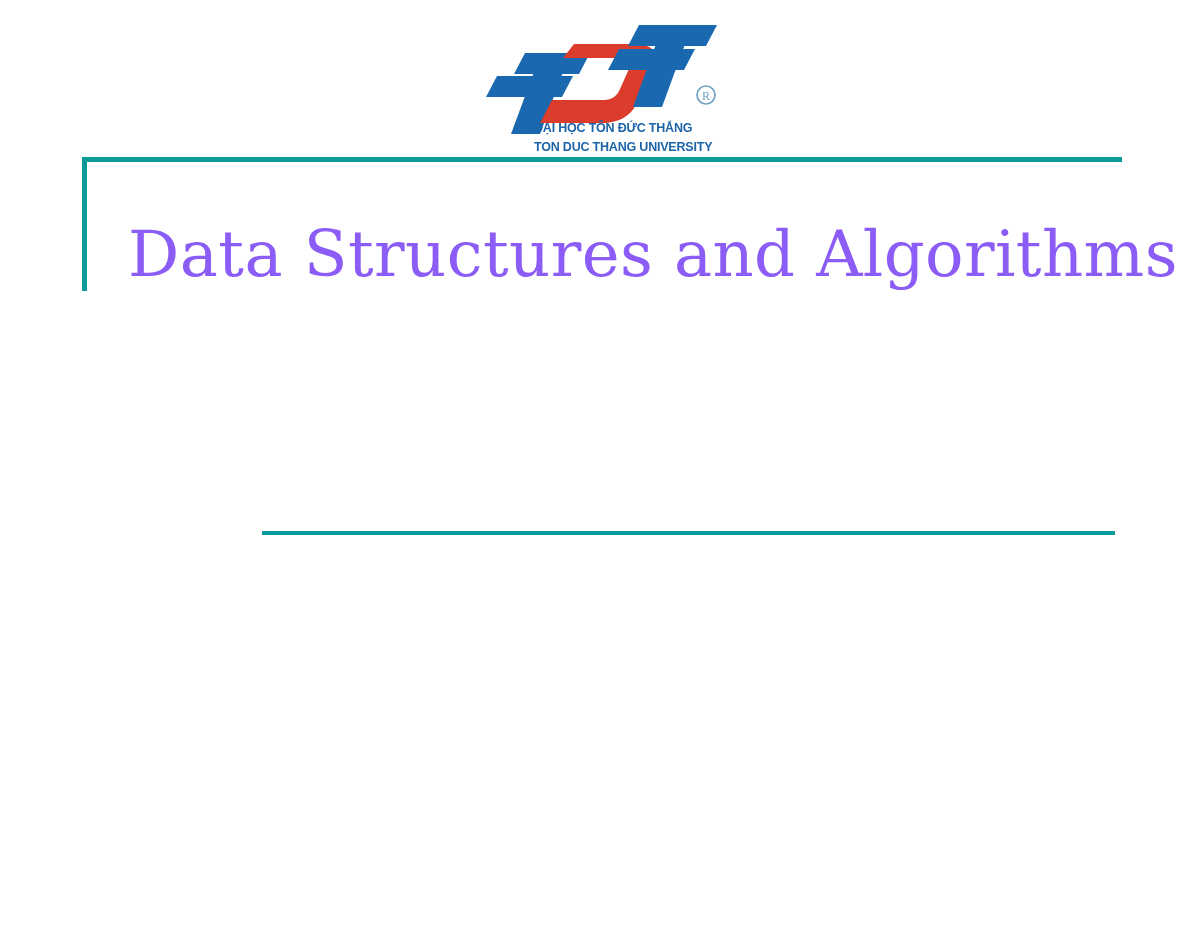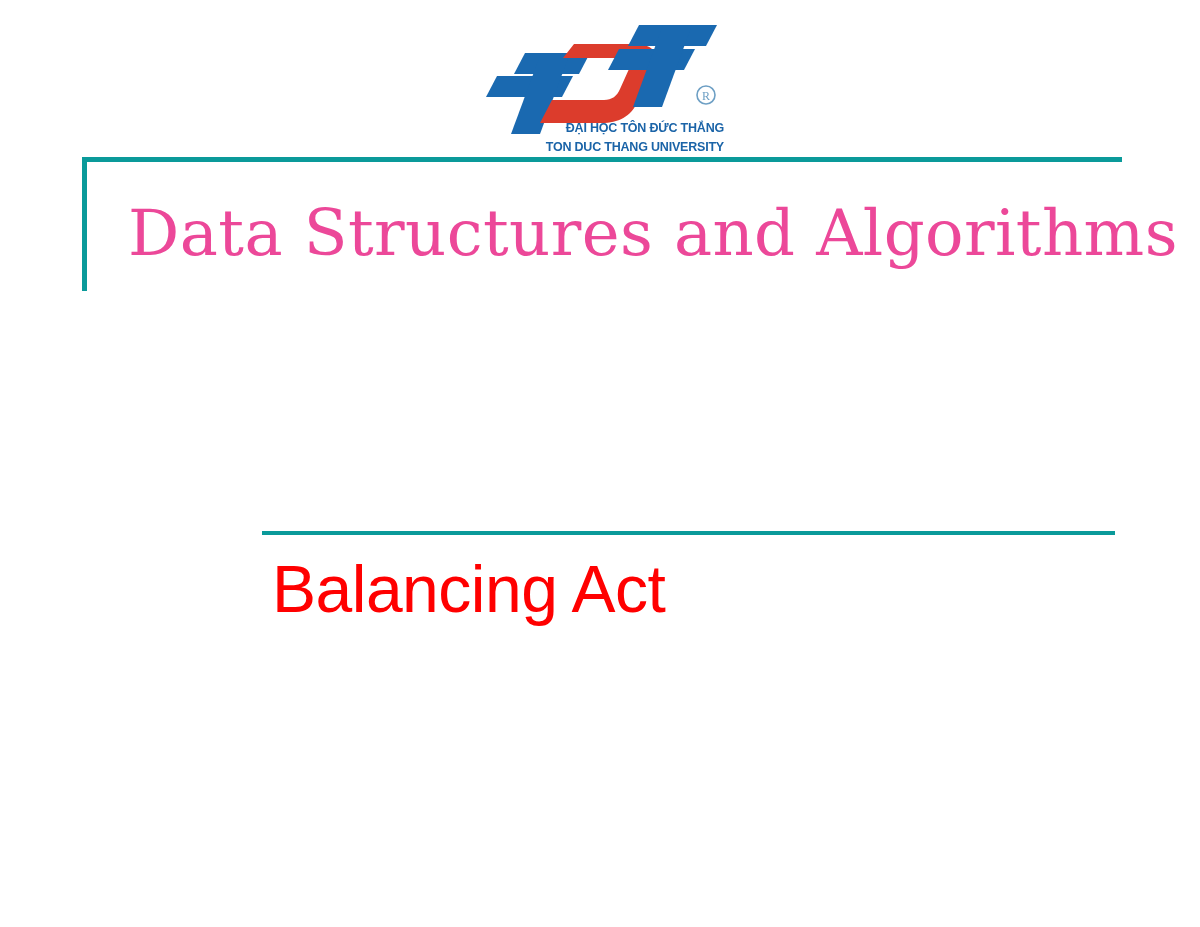--- a/index.html
+++ b/index.html
@@ -31,21 +31,21 @@
     left: 0;
     top: 0;
     width: 250px;
     height: 112px;
   }
   .logo-text {
     position: absolute;
     left: 56px;
     top: 100px;
     width: 190px;
-    text-align: right;
+    text-align: left;
     line-height: 1.02;
     color: #1b64a8;
   }
   .logo-text .l1 {
     display: block;
     font-size: 12.5px;
     font-weight: bold;
     letter-spacing: -0.2px;
     white-space: nowrap;
   }
@@ -81,26 +81,26 @@
     top: 531px;
     width: 853px;
     height: 4px;
     background: #0a9a9a;
   }
 
   
   .title {
     position: absolute;
     left: 128px;
-    top: 196px;
+    top: 217px;
     width: 1000px;
     font-family: "DejaVu Serif", "Liberation Serif", serif;
     font-size: 64px;
     font-weight: 400;
-    color: #ec4899;
+    color: #8b5cf6;
     letter-spacing: 0.4px;
     white-space: nowrap;
   }
   .subtitle {
     position: absolute;
     left: 272px;
     top: 551px;
     width: 860px;
     font-family: "Liberation Sans", sans-serif;
     font-size: 66px;
@@ -148,15 +148,14 @@
       <span class="l2">TON DUC THANG UNIVERSITY</span>
     </div>
   </div>
 
   <div class="rule-h-top"></div>
   <div class="rule-v-left"></div>
 
   <div class="title">Data Structures and Algorithms</div>
 
   <div class="rule-h-sub"></div>
-  <div class="subtitle">Balancing Act</div>
 
 </div>
 
 </body></html>

